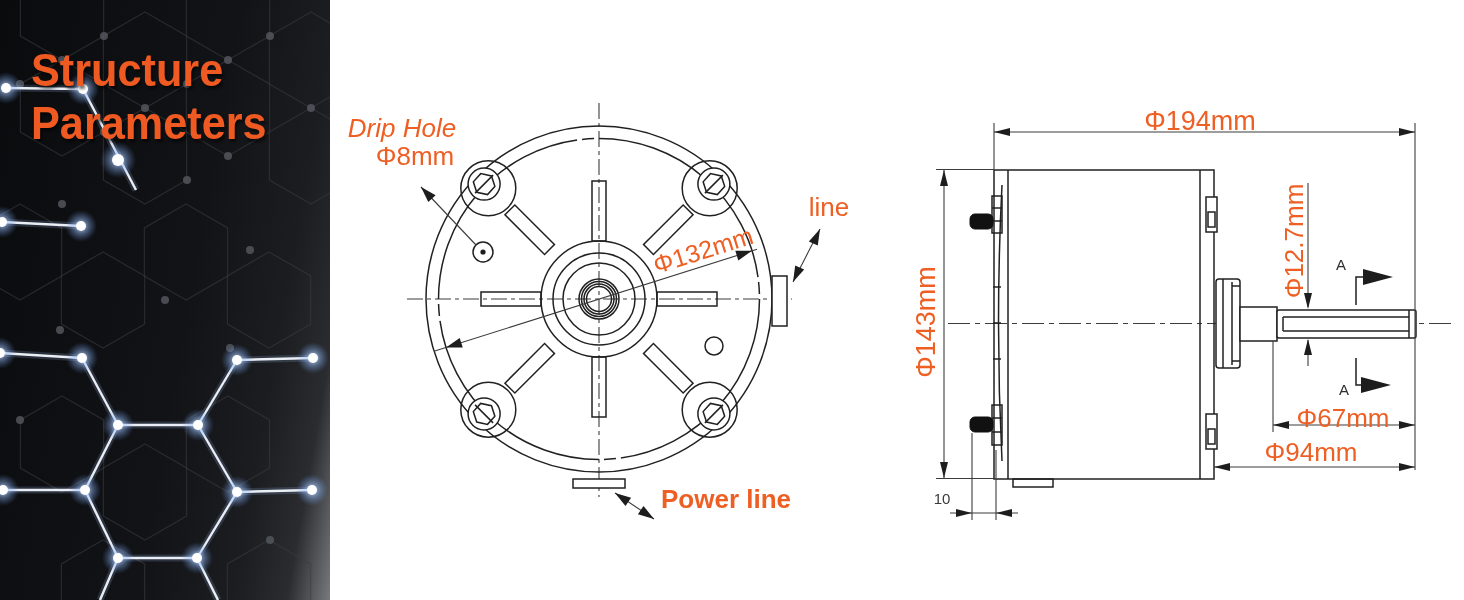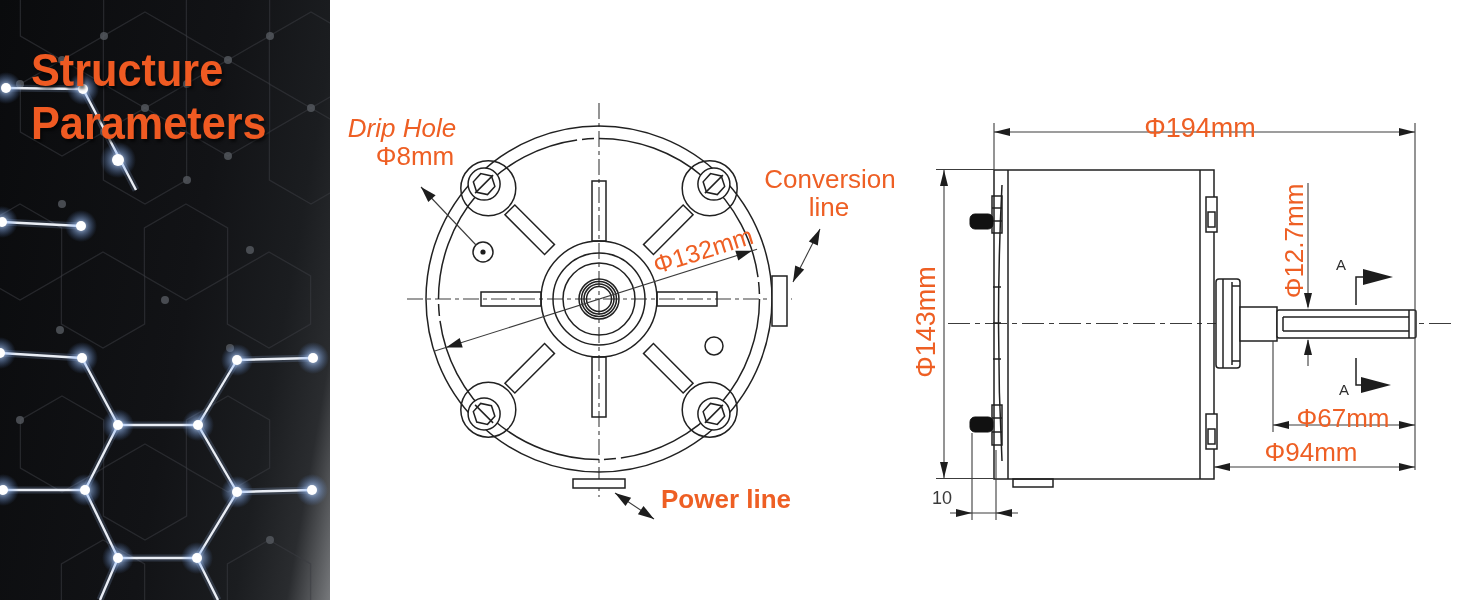--- a/index.html
+++ b/index.html
@@ -13,21 +13,21 @@
          color:#ef5a22;font-weight:bold;font-size:46px;line-height:53px;
          letter-spacing:0px;transform:scaleX(.94);transform-origin:left top;
          text-shadow:2px 3px 3px rgba(0,0,0,.55);white-space:nowrap;}
   
   .lbl{position:absolute;color:#ee5f24;font-size:26px;line-height:28px;white-space:nowrap;
        transform:translate(-50%,-50%);text-align:center;}
   .lbl.big{font-size:27px;}
   .lbl.rot90{transform:translate(-50%,-50%) rotate(-90deg);}
   .lbl.rot18{transform:translate(-50%,-50%) rotate(-17.5deg);font-size:25px;}
   .mark{position:absolute;color:#2e2e2e;font-size:15px;transform:translate(-50%,-50%);}
-  .dimtxt{position:absolute;color:#3a3a3a;font-size:18px;transform:translate(-50%,-50%);}
+  .dimtxt{position:absolute;color:#3a3a3a;font-size:15px;transform:translate(-50%,-50%);}
   
   .ln{stroke:#212121;stroke-width:1.5;fill:none;}
   .lnf{stroke:#212121;stroke-width:1.5;fill:#ffffff;}
   .thin{stroke:#3c3c3c;stroke-width:1.1;fill:none;}
   .arr{fill:#1d1d1d;stroke:none;}
   .blk{fill:#111111;stroke:#111;}
   .hexfaint{stroke:#3a3d41;stroke-width:1.3;fill:none;opacity:.55;}
   .node-line{stroke:#f4f8ff;stroke-width:2.4;opacity:.95;}
   .node-glowline{stroke:#9dbdf2;stroke-width:7;opacity:.18;}
 </style>
@@ -416,25 +416,24 @@
       <g>
         <polyline class="ln" points="1356,358 1356,385 1363,385"></polyline>
         <polygon class="arr" points="1391,385 1361,377 1361,393"></polygon>
       </g>
     </g>
   </svg>
 
   <div class="lbl" style="left:402px;top:128px;font-style:italic;">Drip Hole</div>
   <div class="lbl" style="left:415px;top:156px;">Φ8mm</div>
   <div class="lbl rot18" style="left:703px;top:250px;">Φ132mm</div>
-  <div class="lbl" style="left:830px;top:179px;">Conversion</div>
   <div class="lbl" style="left:829px;top:207px;text-align:right;">line</div>
   <div class="lbl" style="left:726px;top:499px;font-weight:bold;">Power line</div>
 
-  <div class="lbl big" style="left:1200px;top:128px;">Φ194mm</div>
+  <div class="lbl big" style="left:1200px;top:121px;">Φ194mm</div>
   <div class="lbl big rot90" style="left:926px;top:322px;">Φ143mm</div>
   <div class="lbl rot90" style="left:1294px;top:241px;">Φ12.7mm</div>
   <div class="lbl" style="left:1343px;top:418px;">Φ67mm</div>
   <div class="lbl" style="left:1311px;top:452px;text-align:center;">Φ94mm</div>
   <div class="dimtxt" style="left:942px;top:498px;">10</div>
   <div class="mark" style="left:1341px;top:264px;">A</div>
   <div class="mark" style="left:1344px;top:389px;">A</div>
 
 </div>
 

